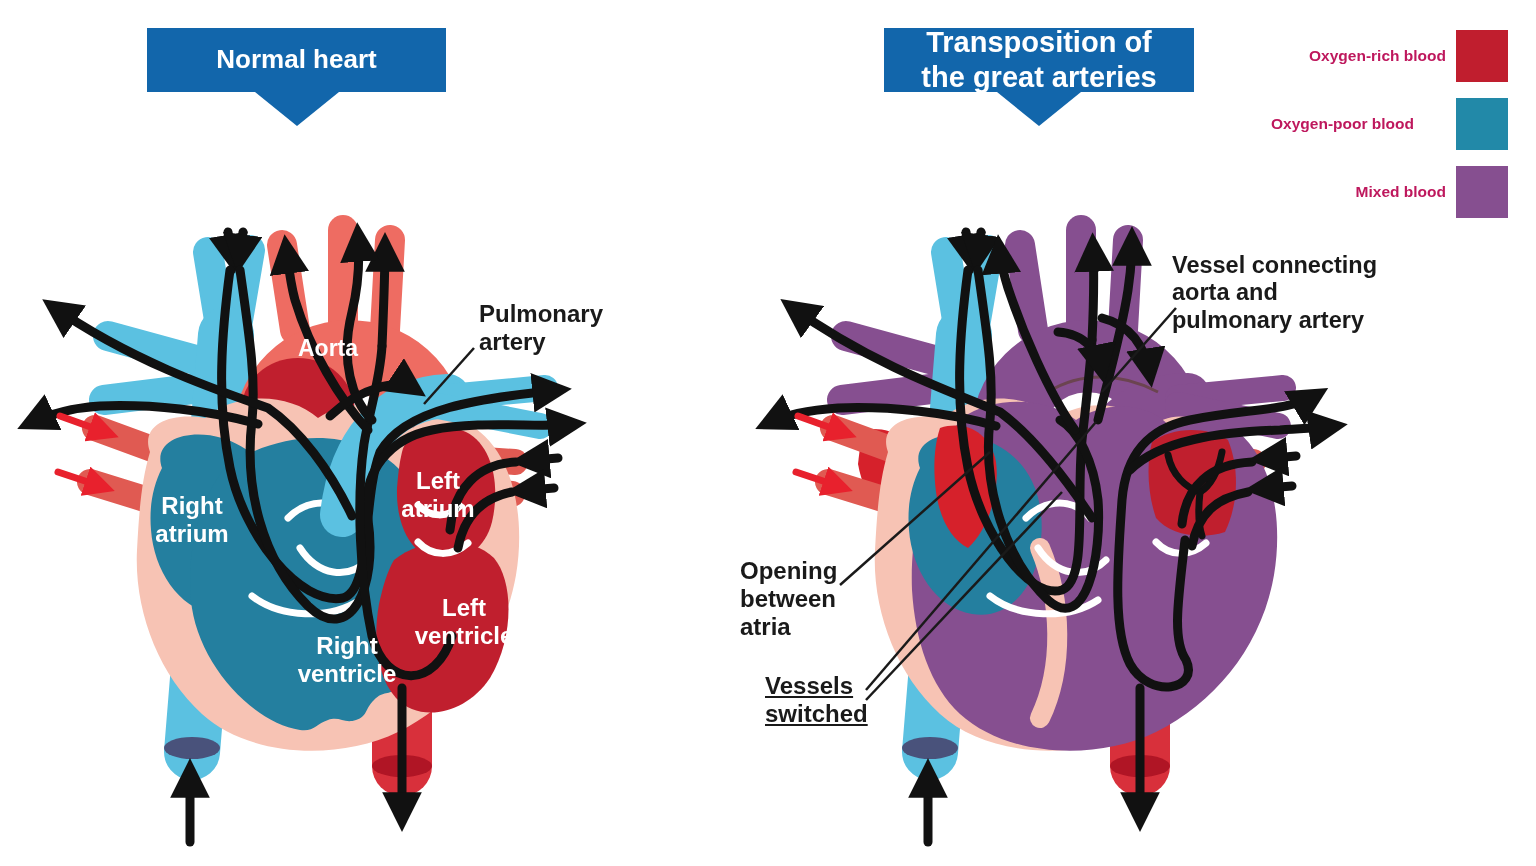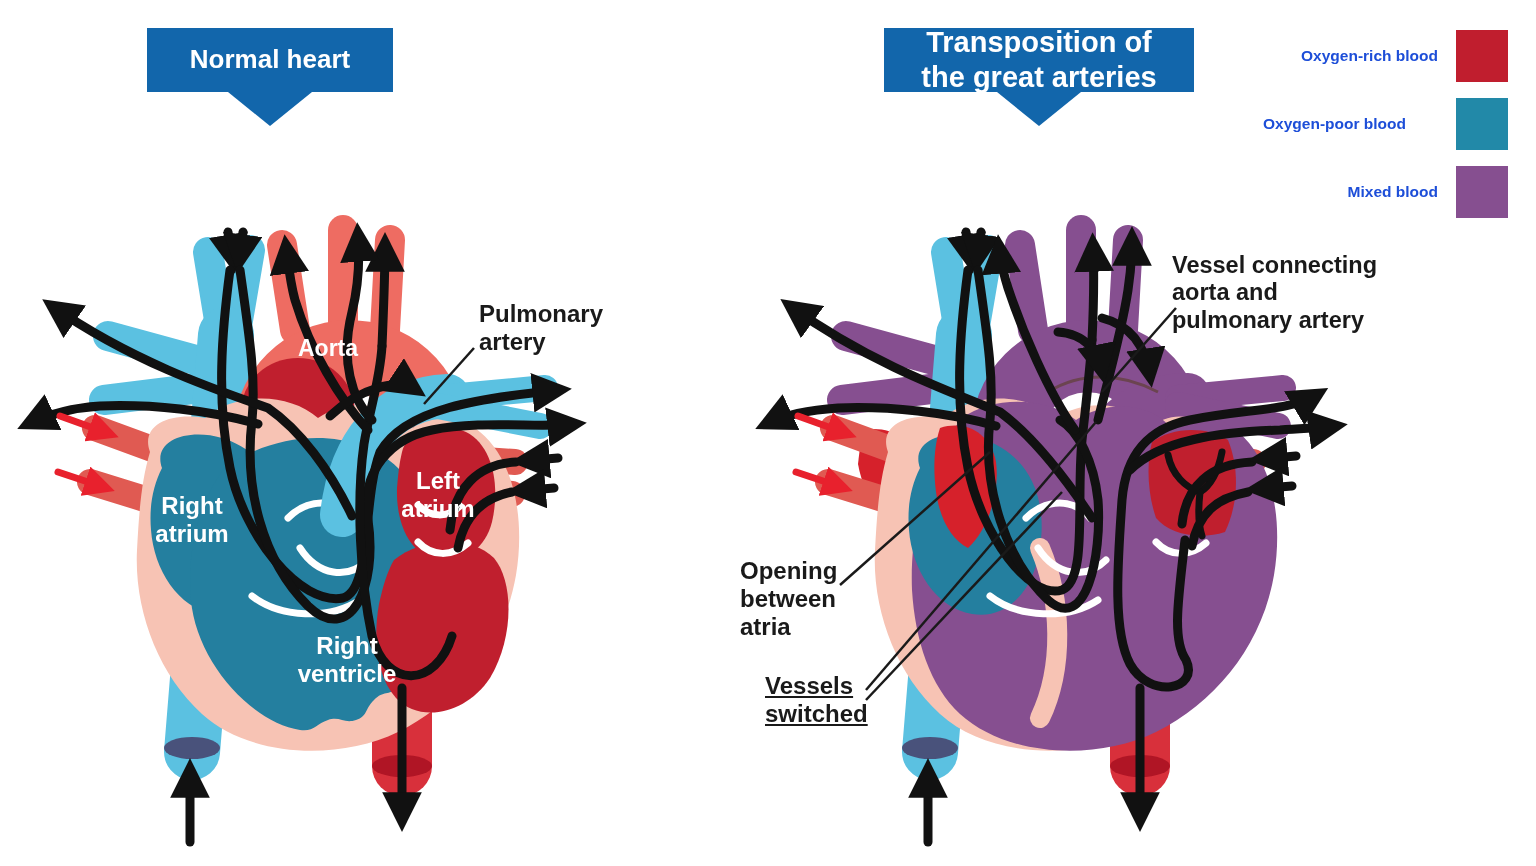--- a/index.html
+++ b/index.html
@@ -6,27 +6,27 @@
   .stage{position:relative;width:1536px;height:866px;background:#fff;overflow:hidden;
          font-family:"Liberation Sans","DejaVu Sans",sans-serif;}
   svg{position:absolute;left:0;top:0;}
   
   .banner{position:absolute;background:#1266ab;color:#fff;font-weight:bold;
           display:flex;align-items:center;justify-content:center;text-align:center;
           line-height:1.2;}
   .banner::after{content:"";position:absolute;top:100%;left:50%;transform:translateX(-50%);
           width:0;height:0;border-left:42px solid transparent;border-right:42px solid transparent;
           border-top:34px solid #1266ab;}
-  .banner.normal{left:147px;top:28px;width:246px;height:64px;font-size:26px;}
+  .banner.normal{left:147px;top:28px;width:299px;height:64px;font-size:26px;}
   .banner.tga{left:884px;top:28px;width:310px;height:64px;font-size:29px;}
   .banner.tga .banner-text{width:240px;}
   
   .legend{position:absolute;right:28px;top:30px;}
   .legend-row{position:absolute;right:0;display:flex;align-items:center;}
-  .legend-row .lg-label{font-size:15.5px;font-weight:bold;color:#1d4ed8;margin-right:18px;
+  .legend-row .lg-label{font-size:15.5px;font-weight:bold;color:#be185d;margin-right:10px;
           white-space:nowrap;}
   .legend-row svg{position:static;display:block;}
   
   .lab{position:absolute;font-weight:bold;line-height:1.16;}
   .lab.white{color:#fff;text-align:center;}
   .lab.black{color:#1a1a1a;text-align:left;}
   .lab-aorta        {left:268px;top:335px;width:120px;font-size:23px;}
   .lab-pa           {left:479px;top:300px;width:145px;font-size:24px;}
   .lab-ra           {left:132px;top:492px;width:120px;font-size:24px;}
   .lab-la           {left:378px;top:467px;width:120px;font-size:24px;}
@@ -285,18 +285,19 @@
         <rect width="52" height="52" fill="#864f90"></rect>
       </svg>
     </div>
   </div>
 
   <div class="lab white lab-aorta">Aorta</div>
   <div class="lab black lab-pa">Pulmonary artery</div>
   <div class="lab white lab-ra">Right atrium</div>
   <div class="lab white lab-la">Left atrium</div>
   <div class="lab white lab-rv">Right ventricle</div>
+  <div class="lab white lab-lv">Left ventricle</div>
 
   <div class="lab black lab-vessel-conn">Vessel connecting aorta and pulmonary artery</div>
   <div class="lab black lab-opening">Opening between atria</div>
   <div class="lab black lab-switched">Vessels switched</div>
 
 </div>
 
 </body></html>

